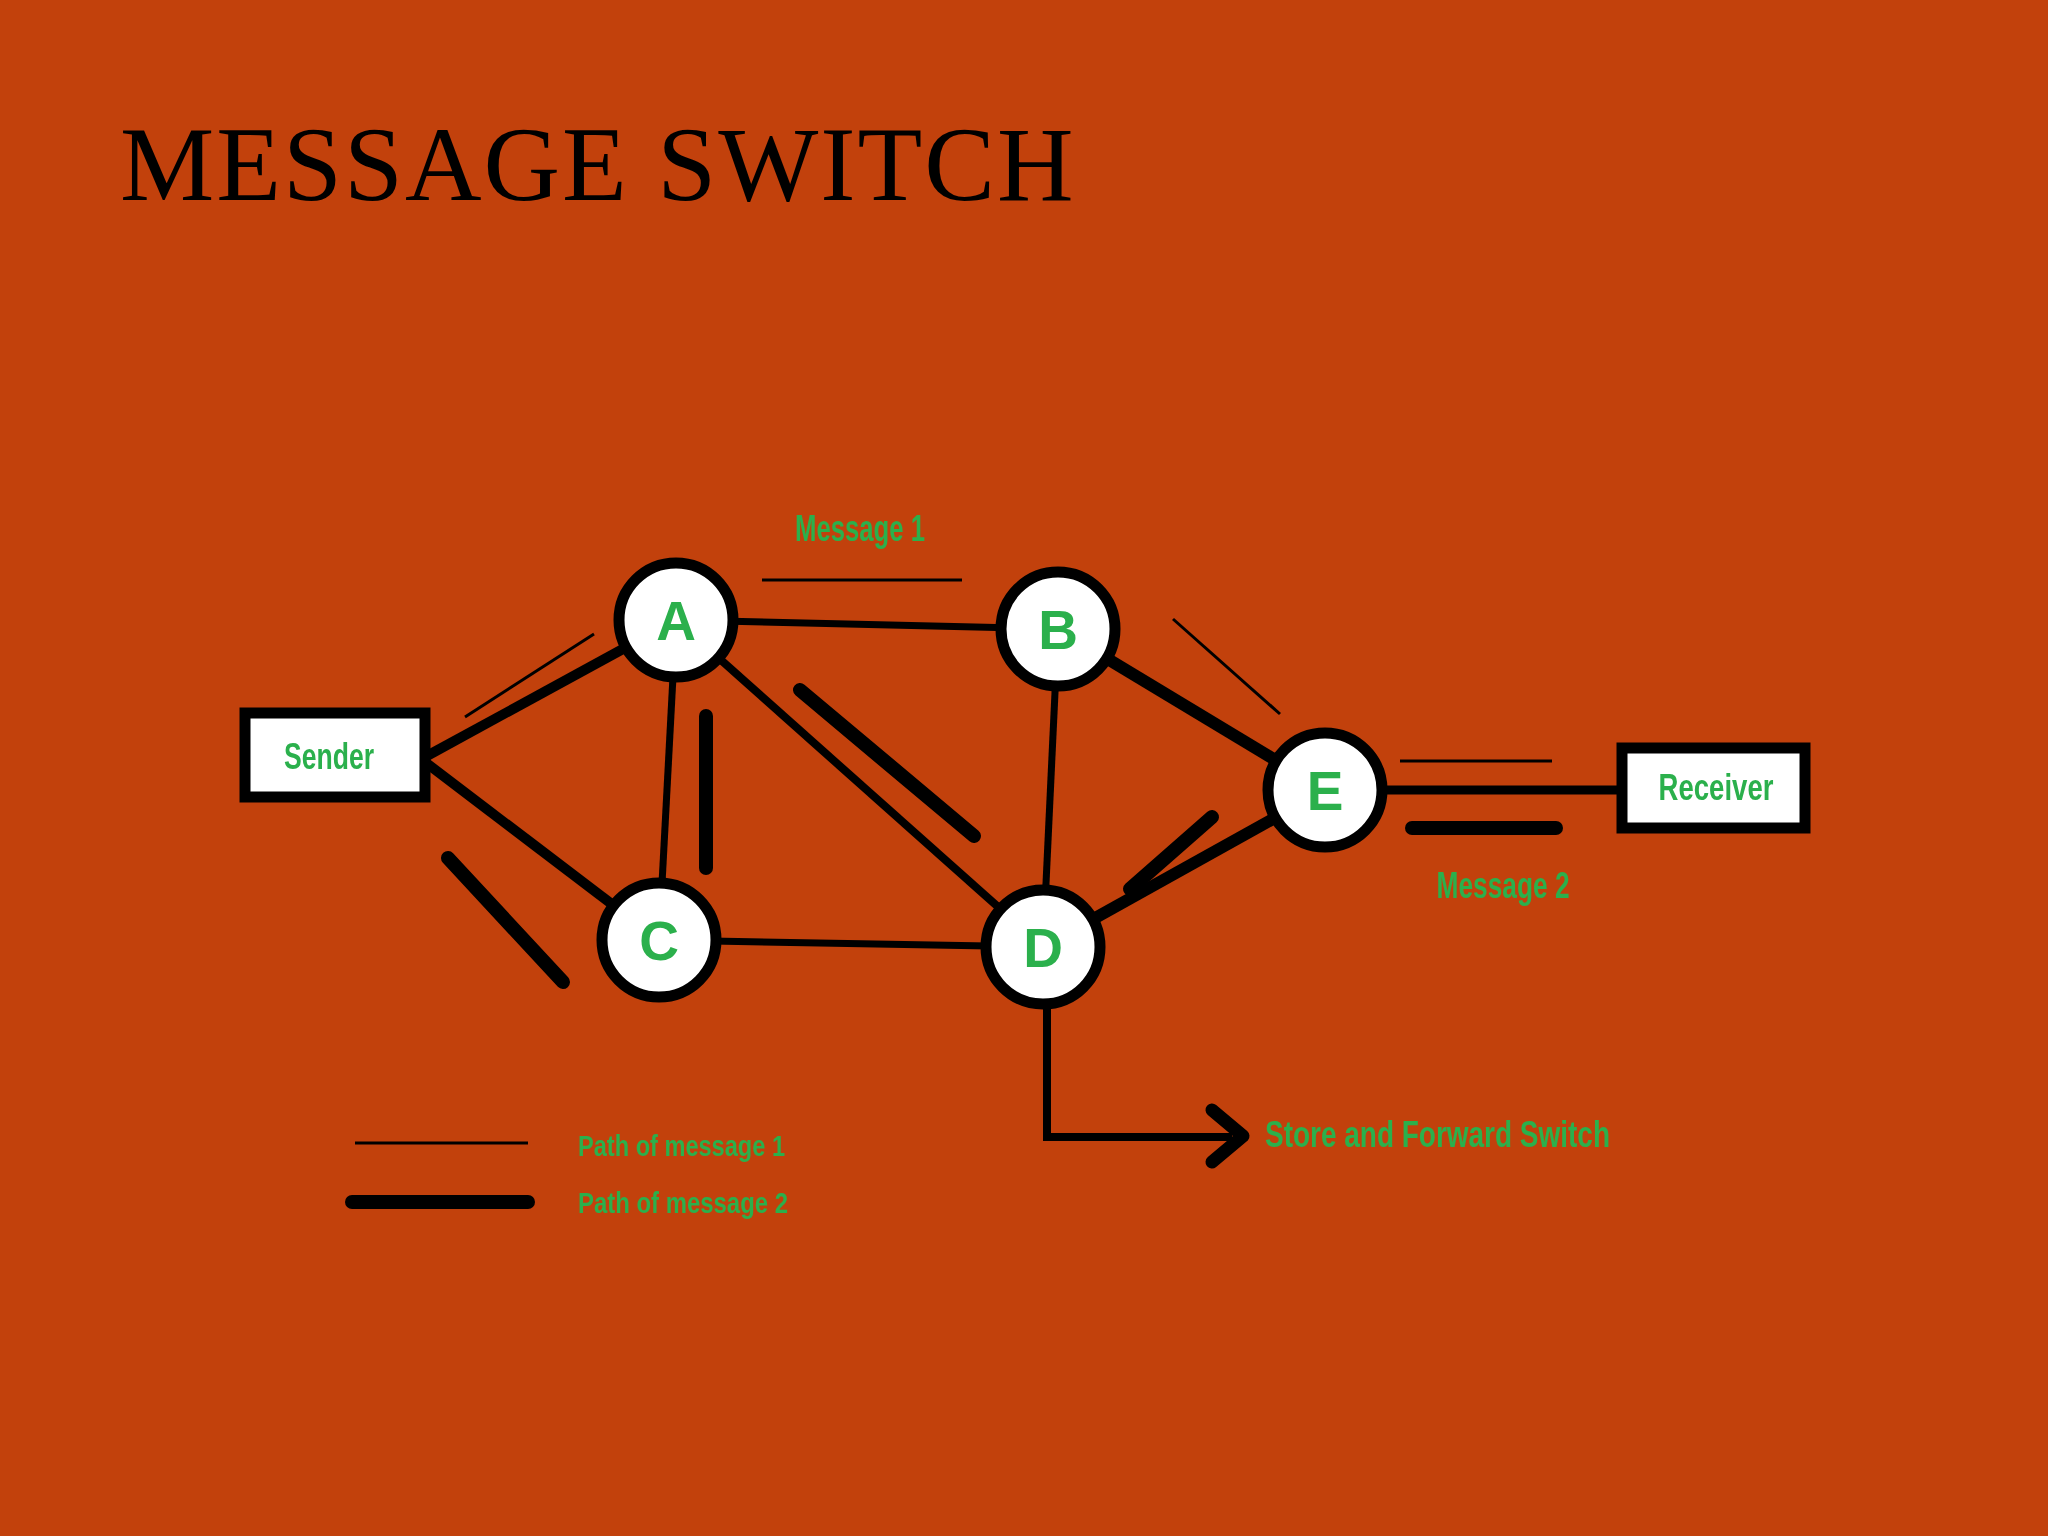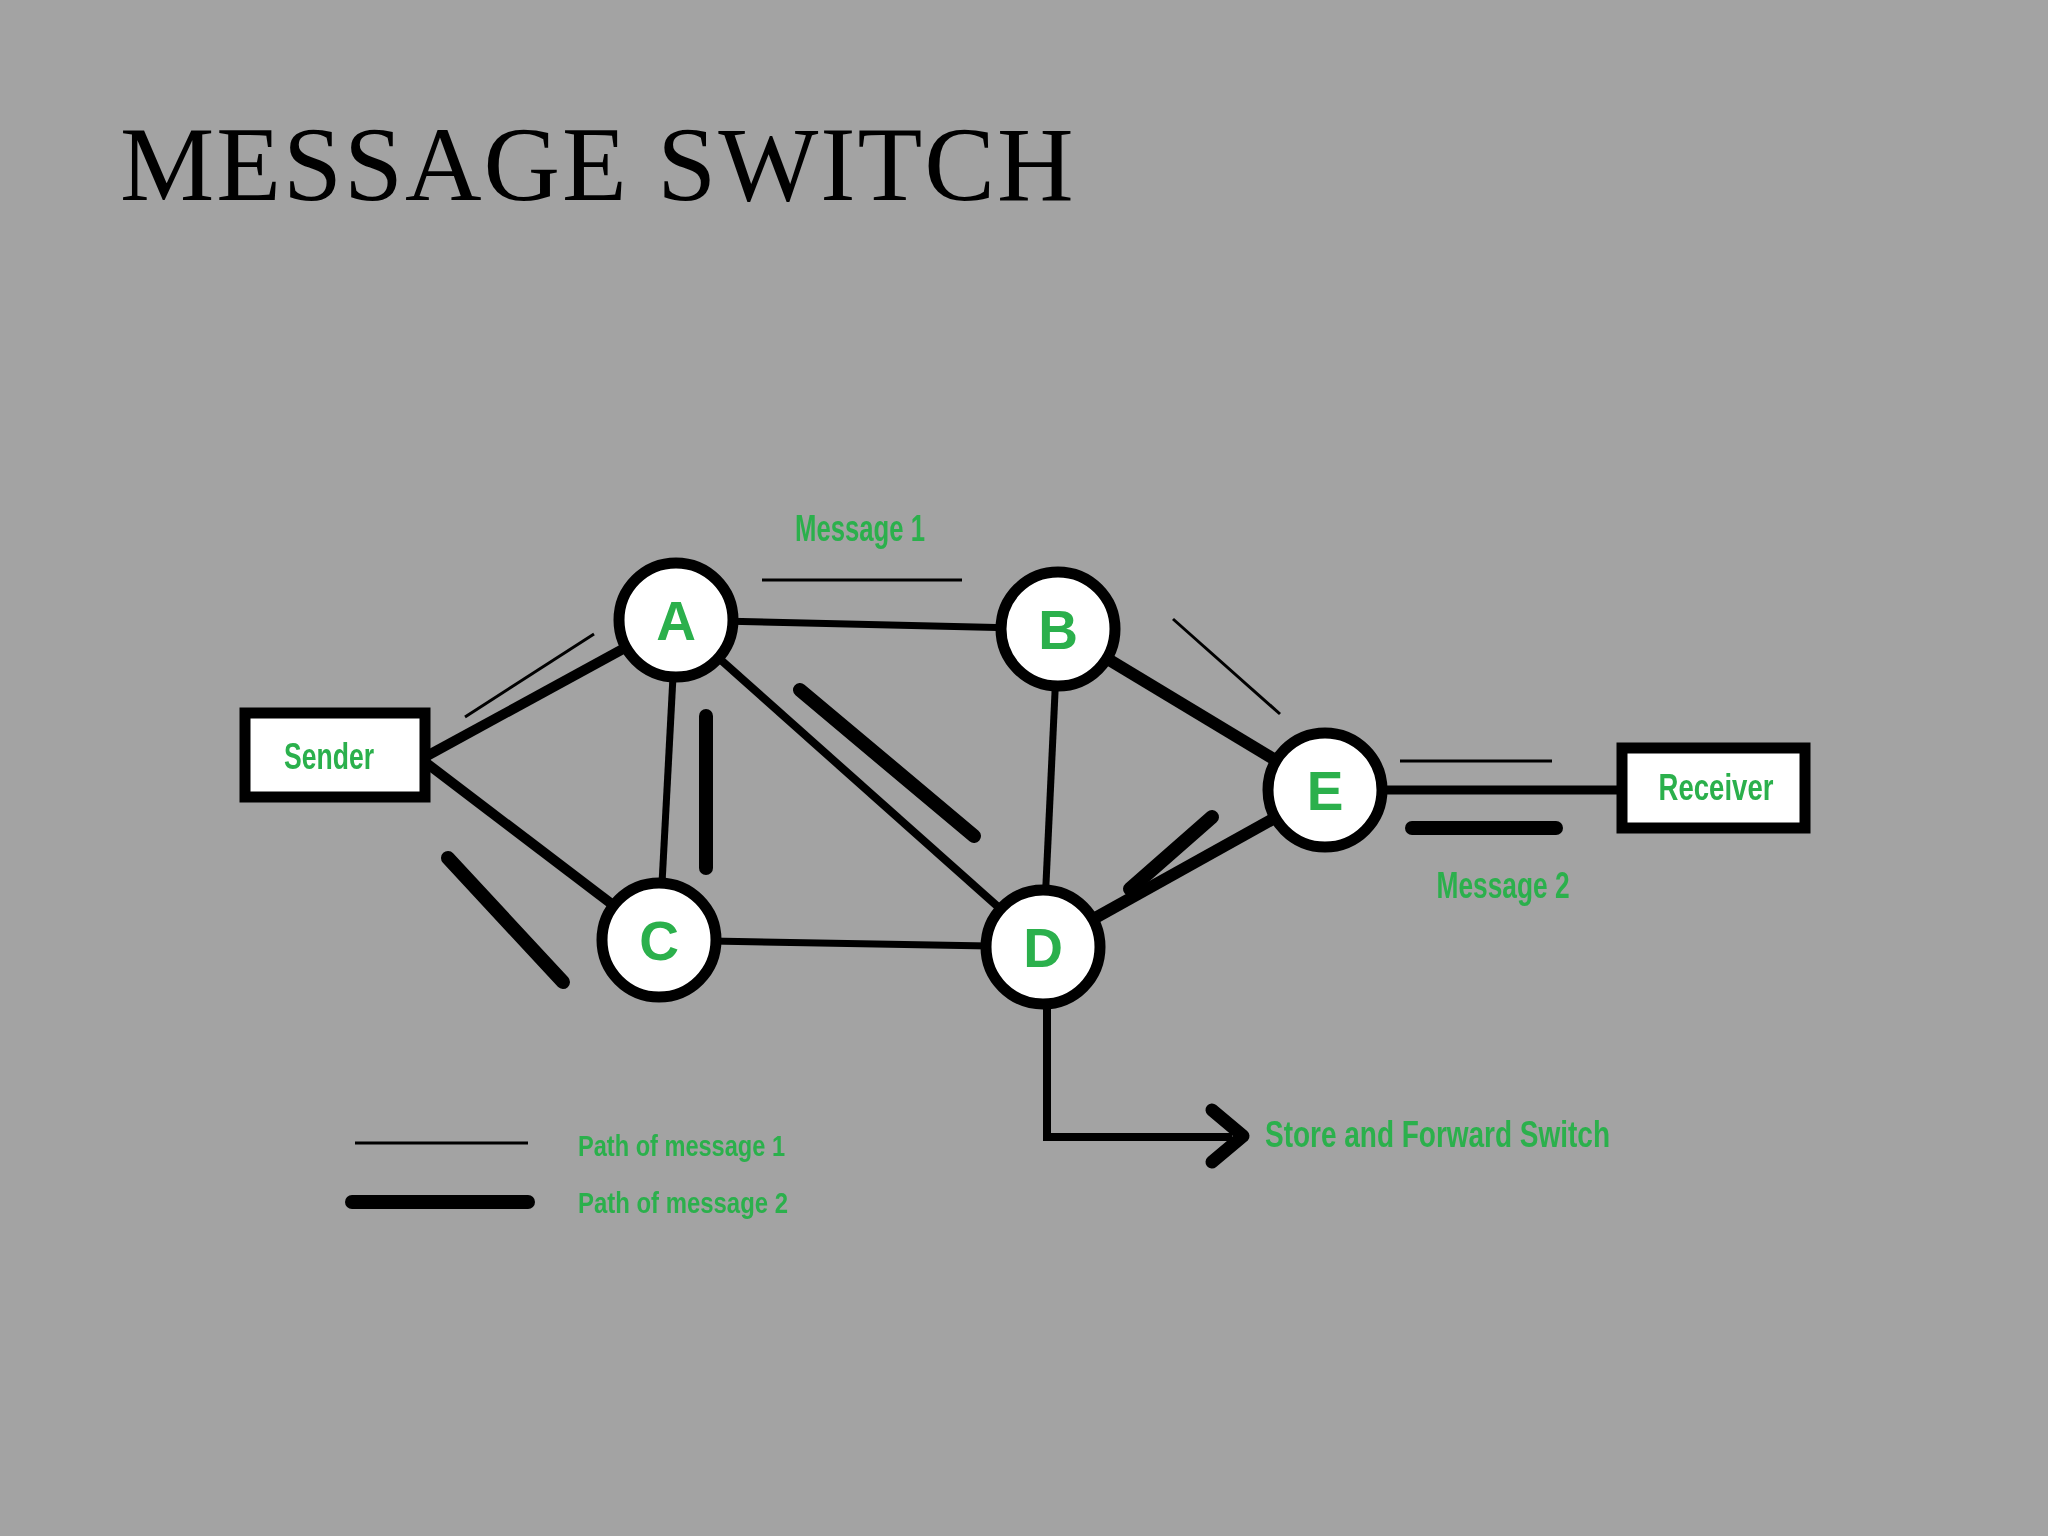--- a/index.html
+++ b/index.html
@@ -1,16 +1,16 @@
 <!DOCTYPE html>
 <html><head>
 <meta charset="utf-8">
 <style>
   html,body{margin:0;padding:0;background:#ffffff;}
-  .canvas{position:relative;width:2048px;height:1536px;background:#a3a3a3;overflow:hidden;}
+  .canvas{position:relative;width:2048px;height:1536px;background:#c2410c;overflow:hidden;}
   svg{display:block;}
   .title-text{font-family:"Liberation Serif","DejaVu Serif",serif;font-weight:400;fill:#000000;letter-spacing:2px;}
   .green-label{font-family:"Liberation Sans","DejaVu Sans",sans-serif;font-weight:700;fill:#2bb04c;}
   .node-letter{font-family:"Liberation Sans","DejaVu Sans",sans-serif;font-weight:700;fill:#2bb04c;}
   .edge{stroke:#000000;fill:none;}
   .shape{fill:#ffffff;stroke:#000000;}
 </style>
 </head>
 <body>
 

